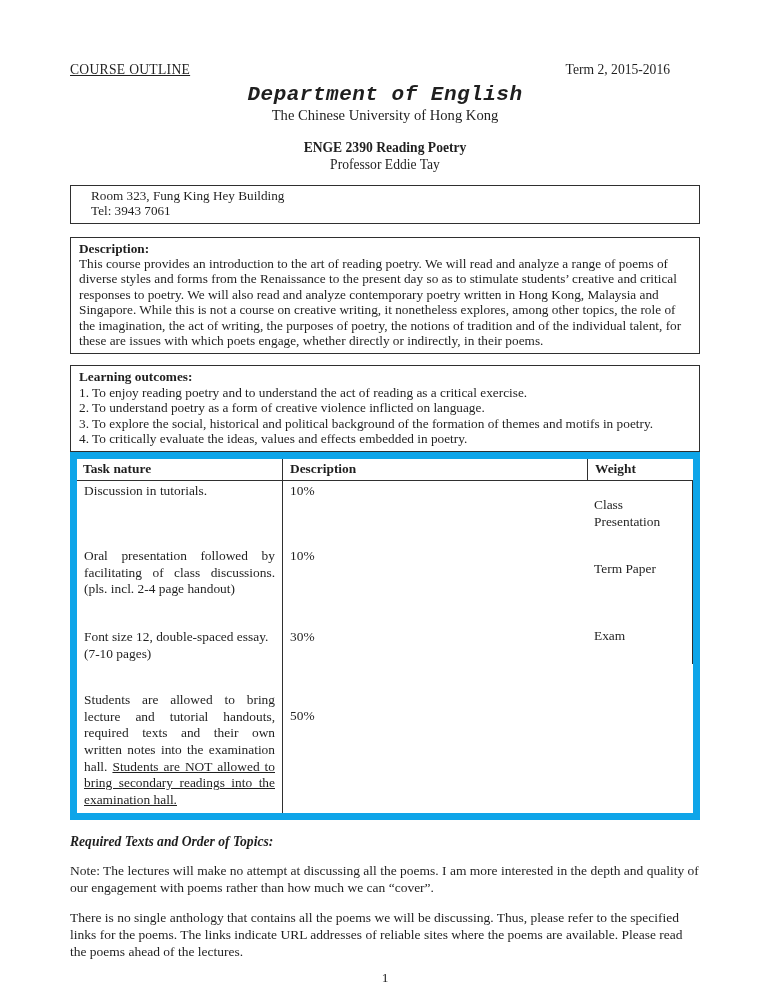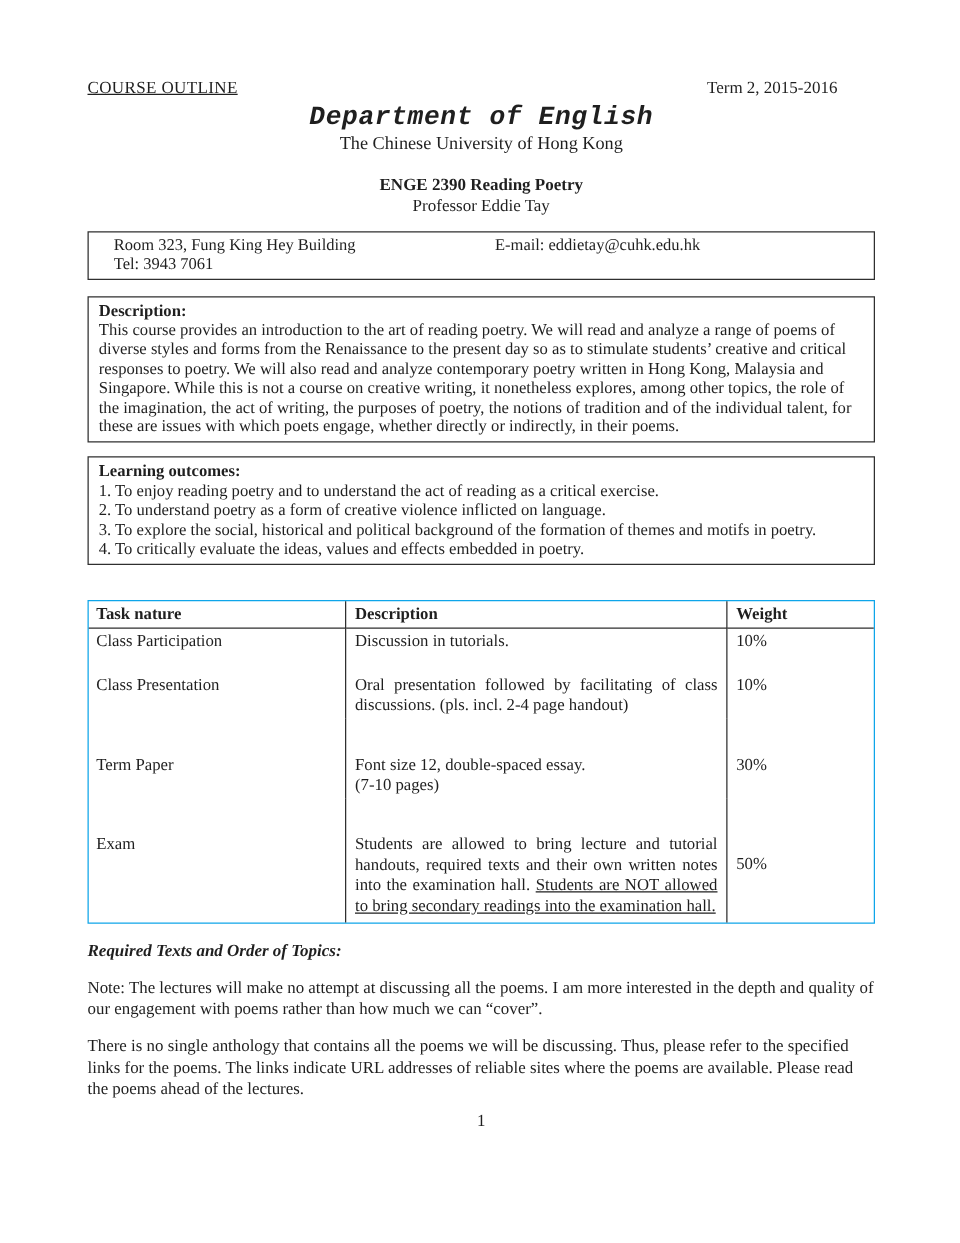--- a/index.html
+++ b/index.html
@@ -42,23 +42,22 @@
   .contact-left { width: 305px; }
   .contact-right { flex: 1; }
 
   
   .text-box { margin-top: 13px; padding: 3px 8px 5px 8px; font-size: 13.3px; line-height: 15.4px; }
   .text-box .box-heading { font-weight: bold; }
   .outcomes-box { margin-top: 11px; }
 
   
   .atable {
-    margin-top: 28px;
     width: 630px;
-    border: 1px solid #0ea5e9;
+    border: 7px solid #0ea5e9;
     display: grid;
     grid-template-columns: 206px 305px 1fr;
     font-size: 13.4px; line-height: 16.6px;
   }
   .atable > div { padding: 2px 7px; }
   .c1 { border-right: 1px solid #2f2f2f; padding-left: 6px !important; }
   .c2 { border-right: 1px solid #2f2f2f; }
   .hdr { font-weight: bold; border-bottom: 1px solid #2f2f2f; }
   .desc-just { text-align: justify; }
   .pt-r2 { padding-top: 16px !important; }
@@ -88,44 +87,40 @@
       <div class="university">The Chinese University of Hong Kong</div>
       <div class="course-title">ENGE 2390 Reading Poetry</div>
       <div class="professor">Professor Eddie Tay</div>
     </div>
 
     <div class="box contact-box">
       <div class="contact-left">
         <div>Room 323, Fung King Hey Building</div>
         <div>Tel: 3943 7061</div>
       </div>
-      <div class="contact-right">
-        <div>E-mail: eddietay@cuhk.edu.hk</div>
-      </div>
     </div>
 
     <div class="box text-box">
       <div class="box-heading">Description:</div>
       <div>This course provides an introduction to the art of reading poetry. We will read and analyze a range of poems of diverse styles and forms from the Renaissance to the present day so as to stimulate students’ creative and critical responses to poetry. We will also read and analyze contemporary poetry written in Hong Kong, Malaysia and Singapore. While this is not a course on creative writing, it nonetheless explores, among other topics, the role of the imagination, the act of writing, the purposes of poetry, the notions of tradition and of the individual talent, for these are issues with which poets engage, whether directly or indirectly, in their poems.</div>
     </div>
 
     <div class="box text-box outcomes-box">
       <div class="box-heading">Learning outcomes:</div>
       <div>1. To enjoy reading poetry and to understand the act of reading as a critical exercise.</div>
       <div>2. To understand poetry as a form of creative violence inflicted on language.</div>
       <div>3.  To explore the social, historical and political background of the formation of themes and motifs in poetry.</div>
       <div>4.  To critically evaluate the ideas, values and effects embedded in poetry.</div>
     </div>
 
     <div class="atable">
       <div class="c1 hdr">Task nature</div>
       <div class="c2 hdr">Description</div>
       <div class="hdr">Weight</div>
 
-      <div class="c1">Class Participation</div>
       <div class="c2">Discussion in tutorials.</div>
       <div>10%</div>
 
       <div class="c1 pt-r2">Class Presentation</div>
       <div class="c2 pt-r2 desc-just">Oral presentation followed by facilitating of class discussions. (pls. incl. 2-4 page handout)</div>
       <div class="pt-r2">10%</div>
 
       <div class="c1 pt-r3">Term Paper</div>
       <div class="c2 pt-r3">
         <div>Font size 12, double-spaced essay.</div>

